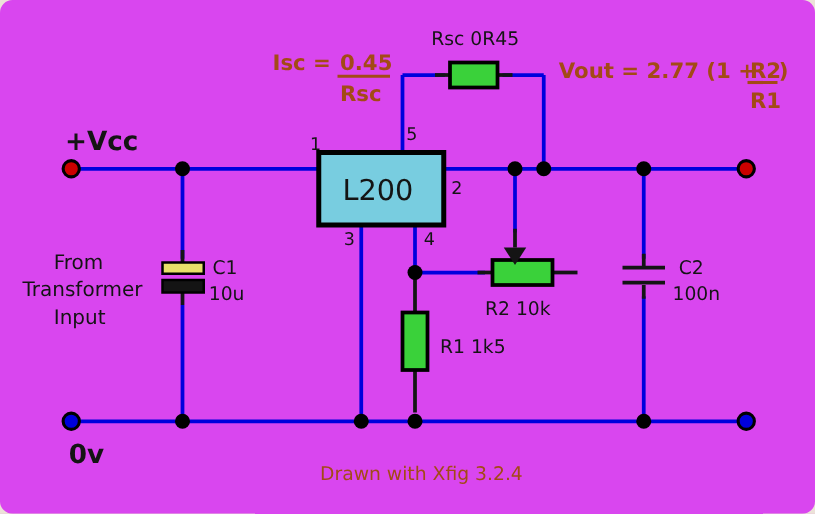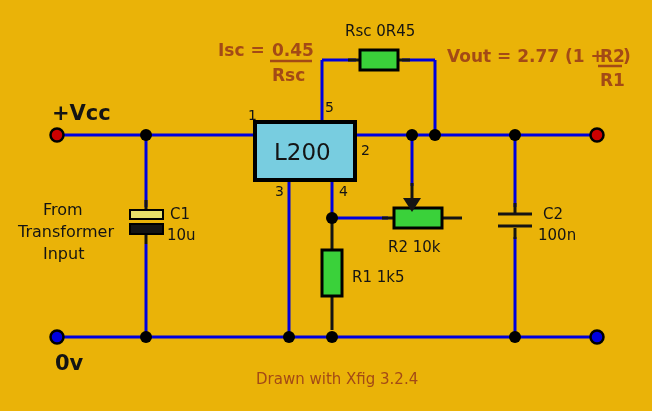--- a/index.html
+++ b/index.html
@@ -5,23 +5,24 @@
 <style>
   html, body {
     margin: 0;
     padding: 0;
     background: #ece2d8;
   }
   #canvas {
     position: relative;
     width: 652px;
     height: 411px;
-    background: #eab308;
+    background: #d946ef;
     overflow: hidden;
     font-family: "DejaVu Sans", "Liberation Sans", sans-serif;
+    border-radius: 10px;
   }
   #canvas svg {
     position: absolute;
     left: 0;
     top: 0;
   }
   text {
     font-family: "DejaVu Sans", "Liberation Sans", sans-serif;
   }
   .pin-num {

